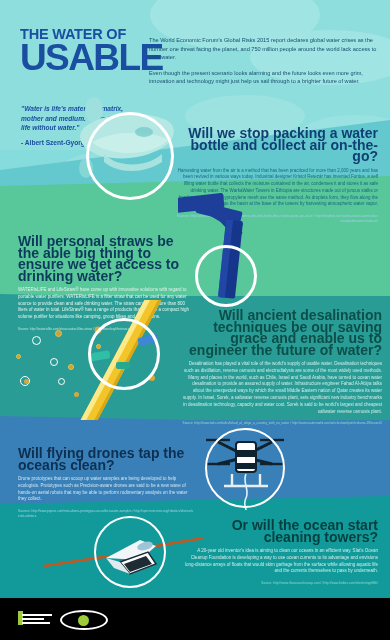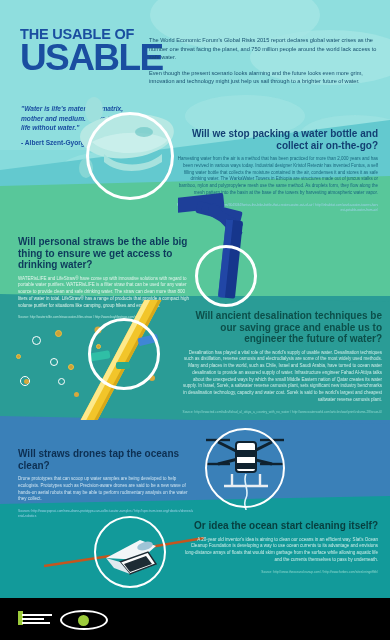--- a/index.html
+++ b/index.html
@@ -25,21 +25,21 @@
   .tbox{position:absolute;}
   .title-main{font-weight:bold;color:#1a4ea0;line-height:.84;}
   .t1{font-size:14.5px;letter-spacing:-.2px;}
   .t2{font-size:37px;letter-spacing:-1.6px;}
   .quote{font-size:6.6px;line-height:9.5px;color:#1a4ea0;font-style:italic;
          font-weight:bold;width:110px;}
   .quote .attr{font-style:normal;display:block;margin-top:5px;}
 
   .intro p{margin:0 0 7px 0;font-size:5.6px;line-height:8.6px;color:#174f6e;}
 
-  .head{font-size:10px;font-weight:bold;line-height:11.5px;margin:0 0 5px 0;}
+  .head{font-size:14px;font-weight:bold;line-height:11.5px;margin:0 0 5px 0;}
   .head.blue{color:#123f73;}
   .head.dark{color:#0d3a5c;}
   .body{font-size:4.5px;line-height:6.8px;margin:0;}
   .body.onteal{color:#cfeeea;}
   .body.ongreen{color:#e2f5ec;}
   .body.onblue{color:#cfe4f2;}
   .src{font-size:3.2px;line-height:5px;margin-top:6px;word-break:break-all;}
   .src.a{color:#8fd8cf;} .src.b{color:#9fd3e8;} .src.c{color:#b5e6dd;}
   .right{text-align:right;}
 
@@ -98,21 +98,21 @@
   </svg>
 
   <div class="band b-deep"></div>
   <svg class="wave" style="top:496px;height:18px;" viewBox="0 0 390 18" preserveAspectRatio="none">
     <polygon points="0,18 0,8 390,0 390,18" fill="#129a9a"></polygon>
   </svg>
 
   <div class="band b-foot"></div>
 
   <div class="tbox" style="left:20px;top:28px;">
-    <div class="title-main t1">THE USABLE OF</div>
+    <div class="title-main t1">THE WATER OF</div>
     <div class="title-main t2" style="margin-top:2px;">USABLE</div>
   </div>
 
   <div class="tbox quote" style="left:21px;top:104px;">
     <span>"Water is life's mater and matrix, mother and medium. There is no life without water."</span>
     <span class="attr">- Albert Szent-Gyorgyi</span>
   </div>
 
   <div class="tbox intro" style="left:149px;top:36px;width:228px;">
     <p>The World Economic Forum's Global Risks 2015 report declares global water crises as the number one threat facing the planet, and 750 million people around the world lack access to safe water.</p>
@@ -211,40 +211,40 @@
         <line x1="36" y1="50" x2="36" y2="62"></line>
           <line x1="64" y1="50" x2="64" y2="62"></line>
         <line x1="28" y1="62" x2="72" y2="62"></line>
       </g>
       <path d="M50 50 C46 58, 54 66, 50 74 C47 80, 50 84, 50 86" stroke="#dff2fb" stroke-width="1.6" fill="none"></path>
     </svg>
   </div>
   <div class="circ circ-thin" style="left:205px;top:428px;width:80px;height:80px;"></div>
 
   <div class="tbox" style="left:18px;top:448px;width:176px;">
-    <h2 class="head dark" style="color:#0d2f52;">Will straws drones tap the oceans clean?</h2>
+    <h2 class="head dark" style="color:#0d2f52;">Will flying drones tap the oceans clean?</h2>
     <p class="body onblue">Drone prototypes that can scoop up water samples are being developed to help ecologists. Prototypes such as Precision-aware drones are said to be a new wave of hands-on aerial robots that may be able to perform rudimentary analysis on the water they collect.</p>
     <p class="src b">Sources: http://www.popsci.com/new-drone-prototype-can-collect-water-samples / http://spectrum.ieee.org/robotics/drones/aerial-robotics</p>
   </div>
 
   <div class="ill" style="left:44px;top:512px;width:160px;height:96px;">
     <svg width="160" height="96" viewBox="0 0 160 96">
       <line x1="0" y1="54" x2="66" y2="44" stroke="#c4561f" stroke-width="2.6"></line>
       <line x1="100" y1="36" x2="160" y2="26" stroke="#c4561f" stroke-width="2.6"></line>
       <path d="M62 46 L96 28 L112 34 L96 48 Z" fill="#f2f6f8"></path>
       <ellipse cx="101" cy="34" rx="8" ry="4" fill="#9fc4d6" transform="rotate(-16 101 34)"></ellipse>
       <path d="M76 50 L104 40 L112 52 L86 62 Z" fill="#fdfdfd" stroke="#1d2b34" stroke-width="1.4"></path>
       <path d="M80 52 L102 44 L108 52 L86 60 Z" fill="#1d2b34"></path>
       <path d="M62 46 L76 50 L86 62 L70 56 Z" fill="#dfe9ee"></path>
     </svg>
   </div>
   <div class="circ circ-thin" style="left:94px;top:516px;width:72px;height:72px;"></div>
 
   <div class="tbox right" style="left:182px;top:520px;width:196px;">
-    <h2 class="head dark" style="color:#073e3e;">Or idea the ocean start cleaning itself?</h2>
+    <h2 class="head dark" style="color:#073e3e;">Or will the ocean start cleaning towers?</h2>
     <p class="body onteal">A 20-year old inventor's idea is aiming to clean our oceans in an efficient way. Slat's Ocean Cleanup Foundation is developing a way to use ocean currents to its advantage and envisions long-distance arrays of floats that would skim garbage from the surface while allowing aquatic life and the currents themselves to pass by underneath.</p>
     <p class="src a">Source: http://www.theoceancleanup.com/ / http://www.forbes.com/sites/eringriffith/</p>
   </div>
 
   <div class="logo">
     <div class="grn"></div>
     <svg class="mark" viewBox="0 0 36 16">
       <rect x="2" y="2" width="30" height="2" fill="#ffffff"></rect>
       <rect x="2" y="6" width="22" height="2" fill="#ffffff"></rect>
       <rect x="2" y="10" width="28" height="2" fill="#ffffff"></rect>

